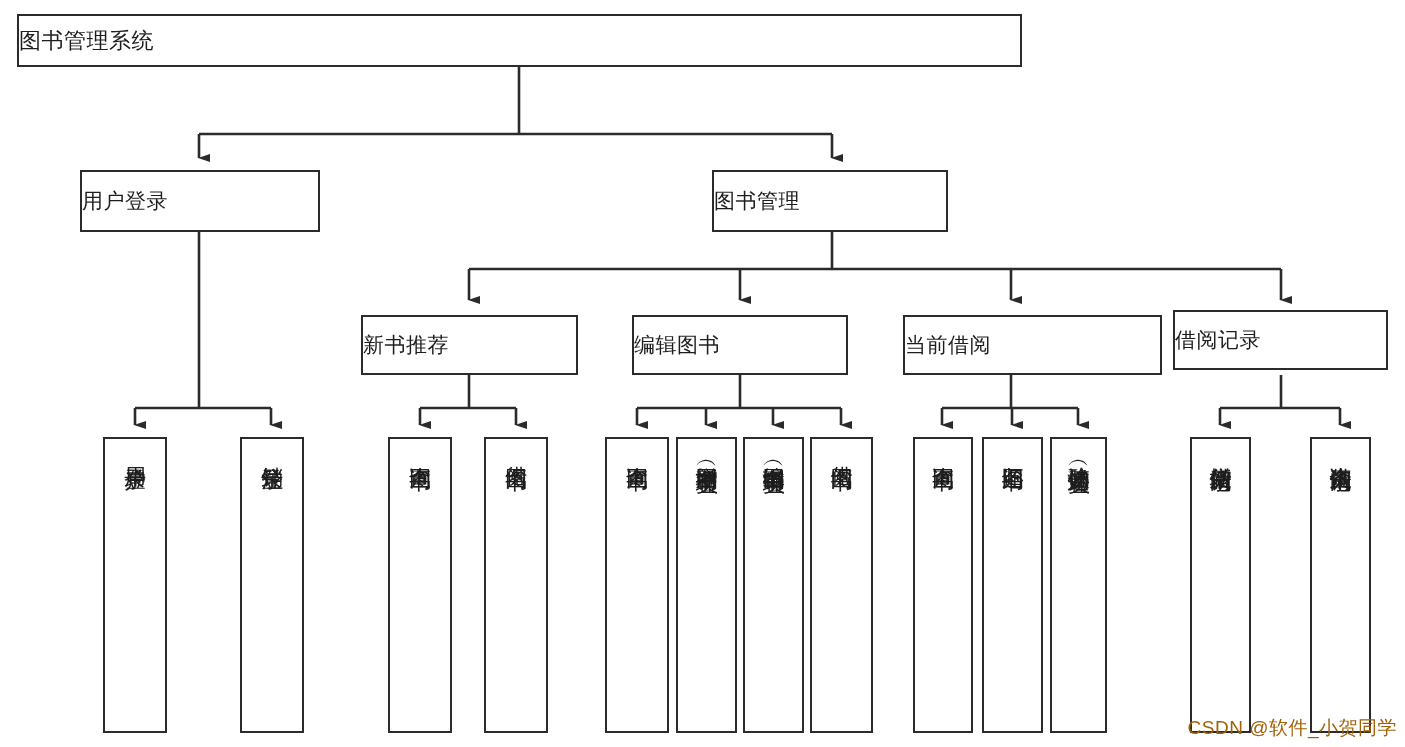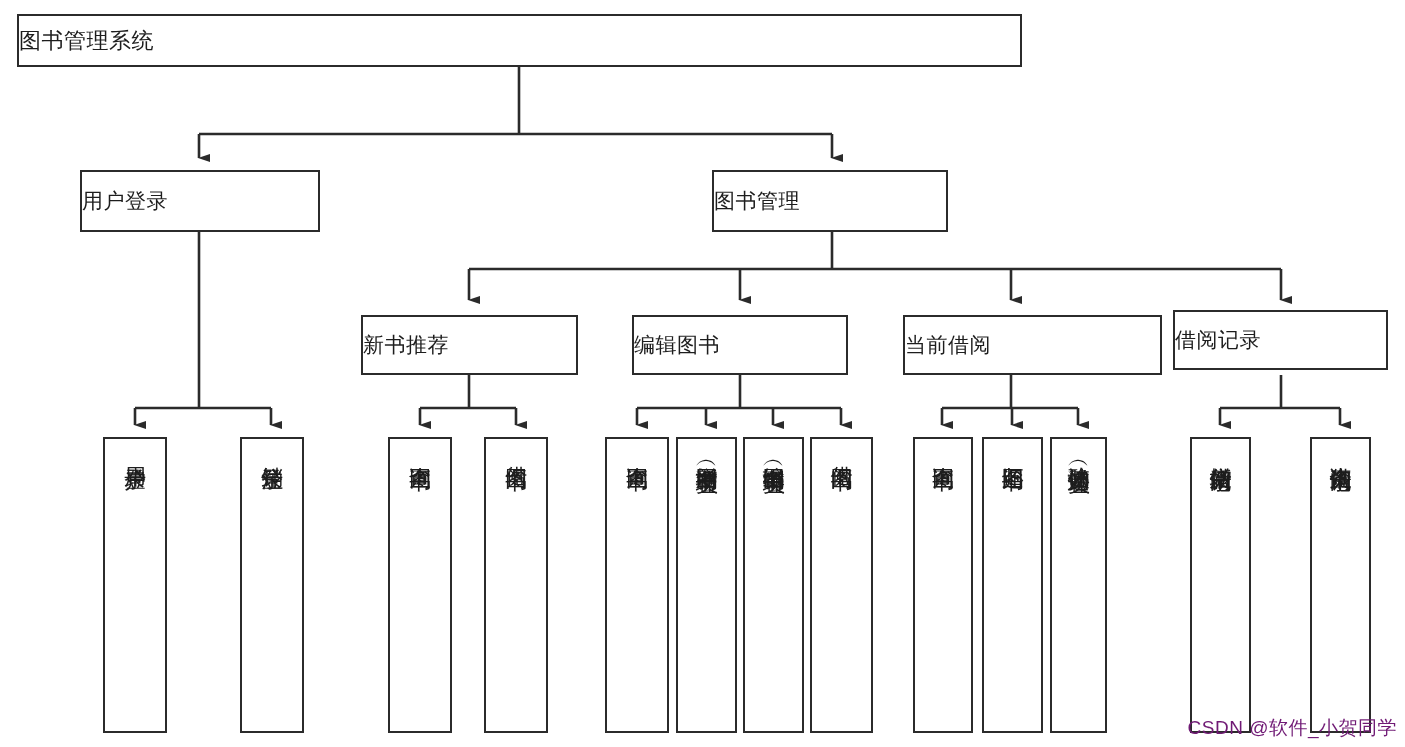--- a/index.html
+++ b/index.html
@@ -55,21 +55,21 @@
     letter-spacing: 1px;
     white-space: normal;
     text-align: start;
     max-height: 276px;
   }
   .watermark {
     position: absolute;
     right: 8px;
     bottom: 6px;
     font-size: 19px;
-    color: #701a75;
+    color: #a16207;
     letter-spacing: 0.5px;
     white-space: nowrap;
     pointer-events: none;
   }
 </style>
 </head>
 <body>
 
 <div id="canvas">
 

